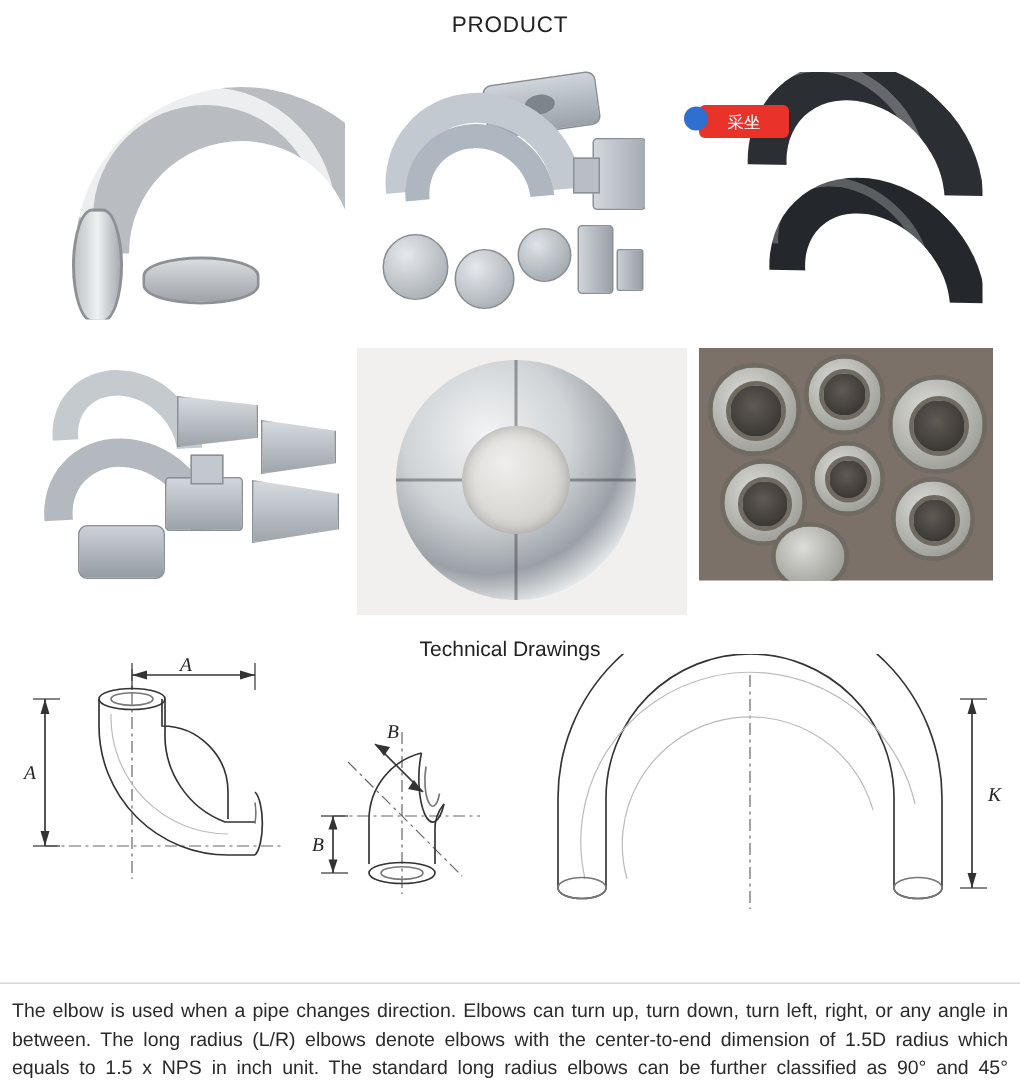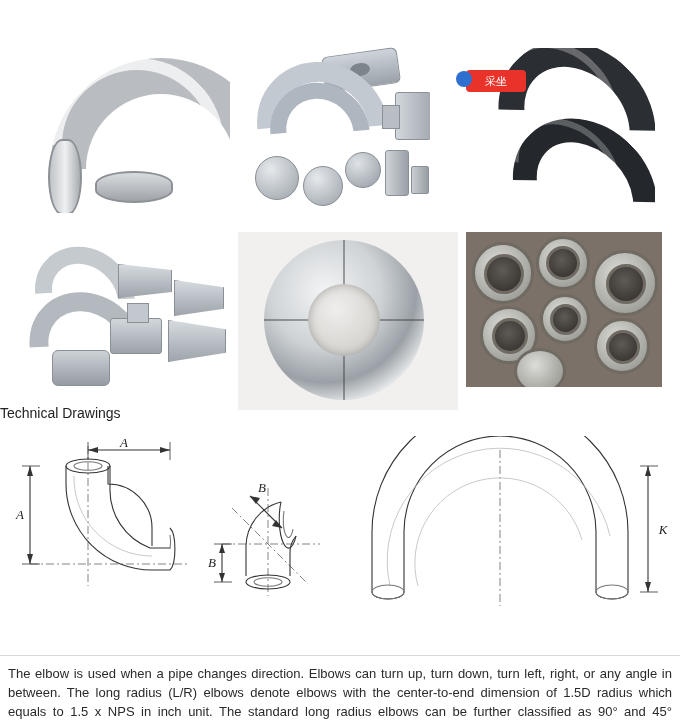--- a/index.html
+++ b/index.html
@@ -135,21 +135,21 @@
   .donut .s1{left:105px;top:8px;width:2px;height:44px;}
   .donut .s2{left:105px;top:124px;width:2px;height:44px;}
   .donut .s3{left:26px;top:87px;width:44px;height:2px;}
   .donut .s4{left:142px;top:87px;width:44px;height:2px;}
 
   .pile{left:466px;top:0px;width:196px;height:155px;background:#7c7168;overflow:hidden;}
   .pile .tube{position:absolute;border-radius:50%;background:radial-gradient(circle at 40% 35%,#dcdcd8,#8d8d87);border:3px solid #6f6a62;}
   .pile .dark{background:radial-gradient(circle at 45% 40%,#5f5a54,#2e2b28);}
 
   .cap{
-    position:absolute;top:405px;left:0;width:680px;
+    position:absolute;top:424px;left:0;width:680px;text-align:center;
     font-size:14px;color:#222;
   }
 
   
   .draw{position:absolute;top:436px;left:0;width:680px;height:180px;}
   .draw svg{display:block;}
   .dr-cap{
     position:absolute;top:630px;left:0;width:680px;text-align:center;
     font-size:11px;color:#222;
   }
@@ -161,20 +161,21 @@
   .body-text{
     position:absolute;top:664px;left:8px;width:664px;
     font-size:13px;line-height:19px;color:#2a2a2a;text-align:justify;
   }
 </style>
 </head>
 <body>
 
 <div class="page">
 
+  <div class="page-title">PRODUCT</div>
 
   <div class="row1">
 
     <div class="ph elbow1">
       <div class="bend"></div>
       <div class="sheen"></div>
       <div class="flangeB"></div>
       <div class="flangeA"></div>
     </div>
 

